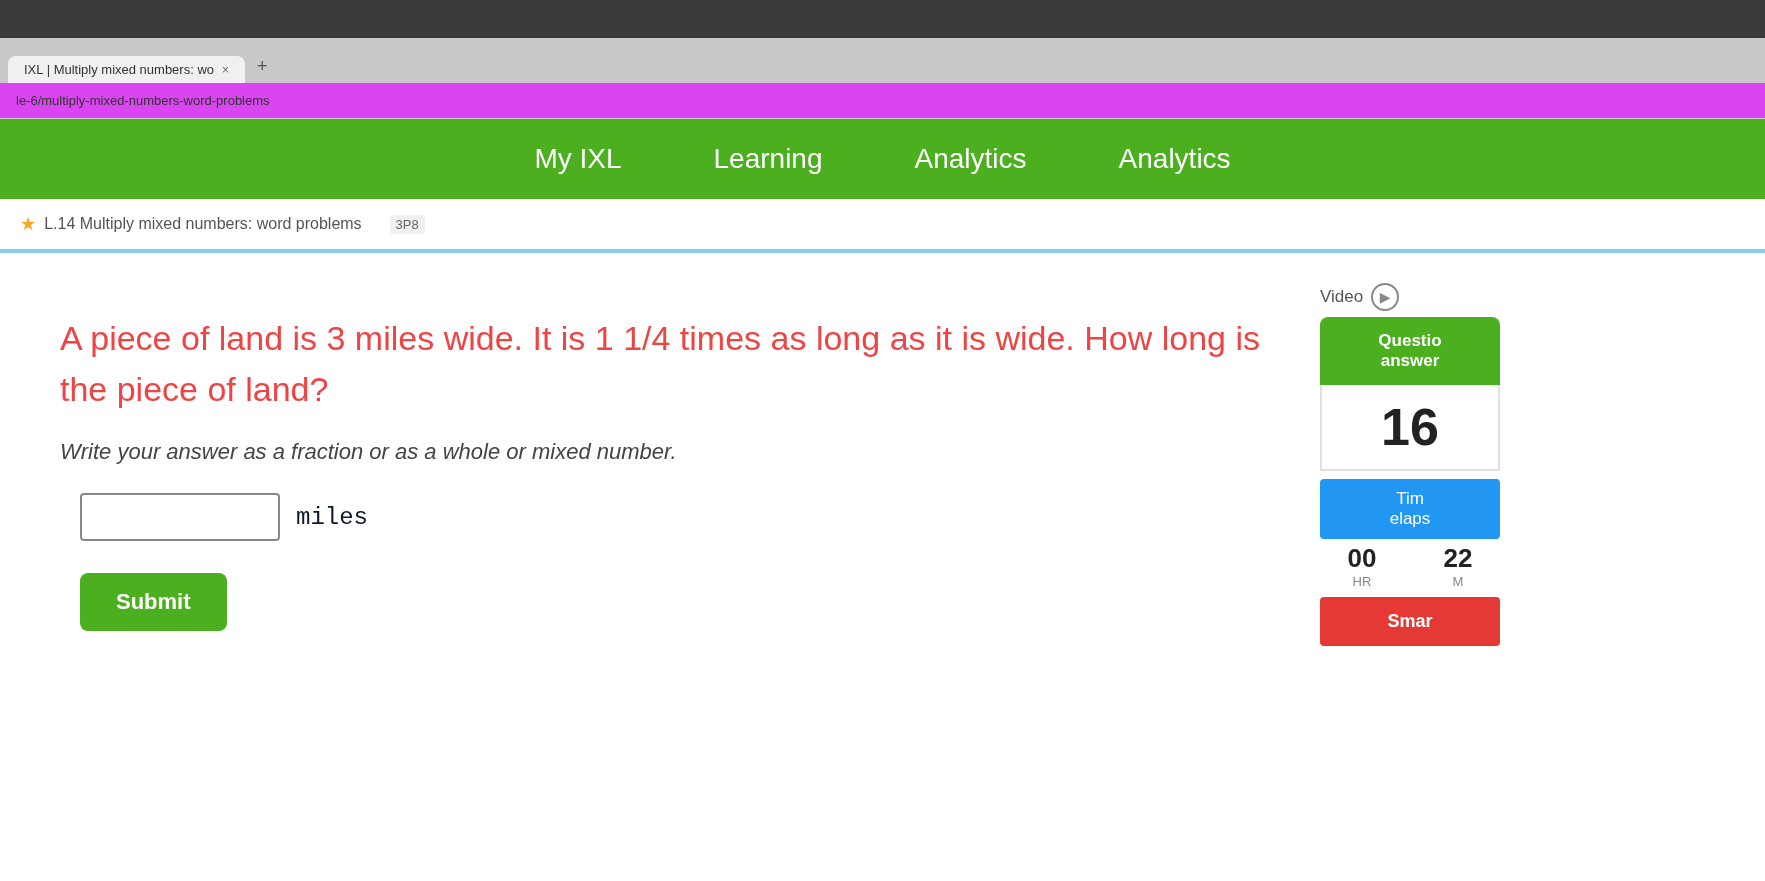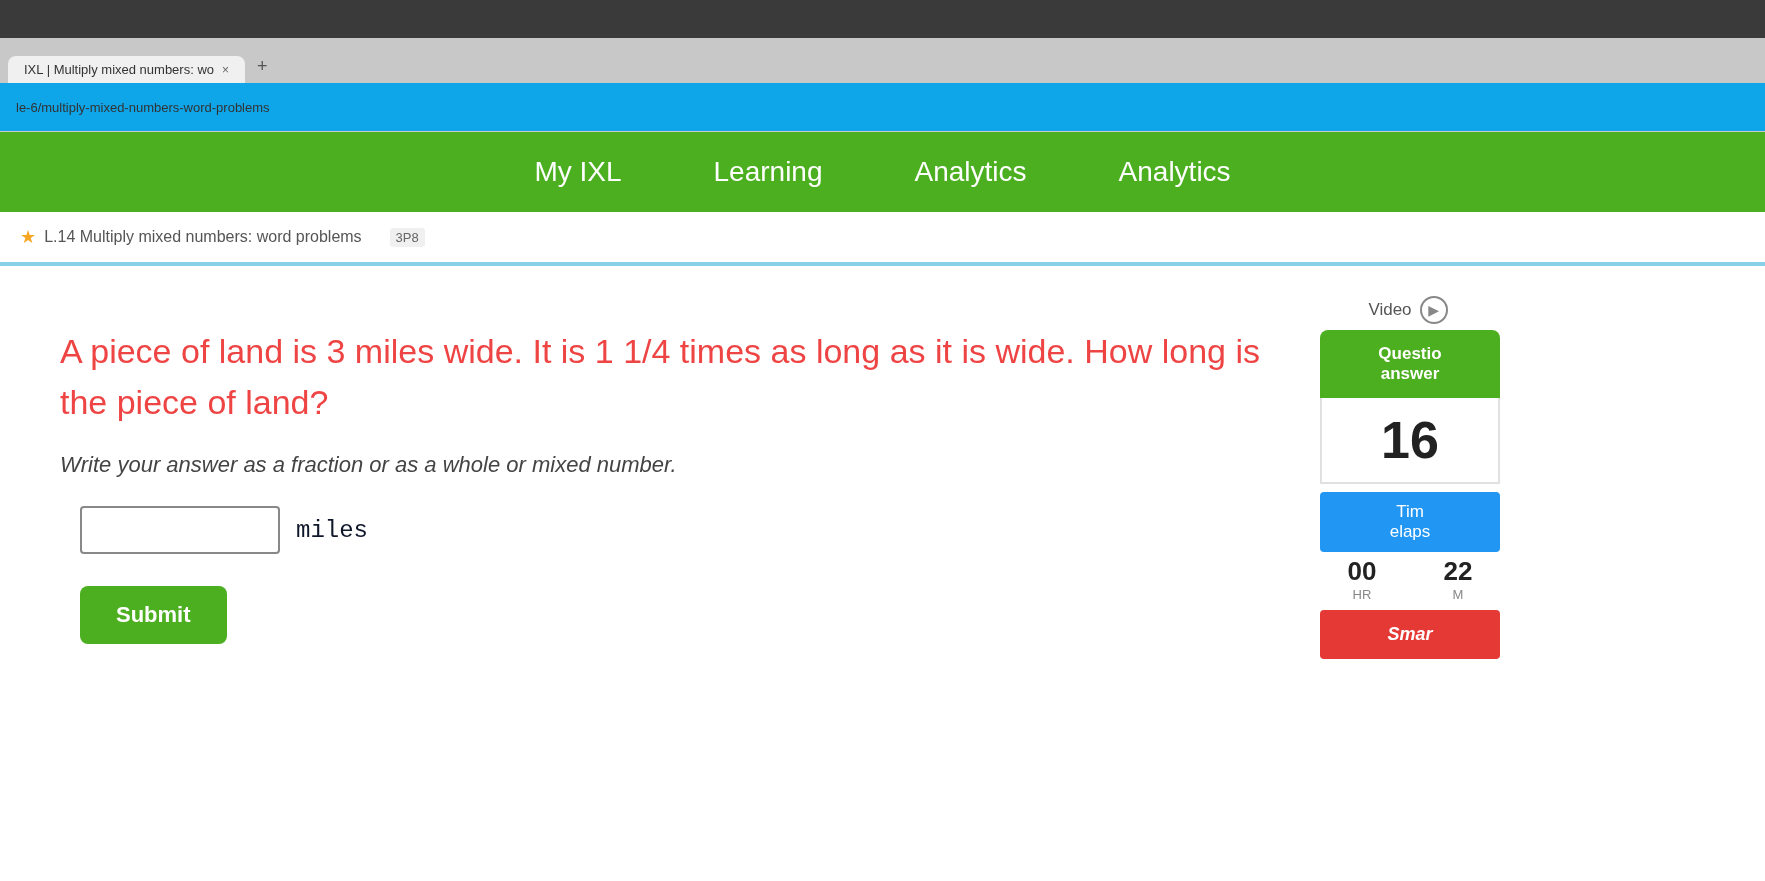--- a/index.html
+++ b/index.html
@@ -39,22 +39,22 @@
     }
     .tab-new {
       background: transparent;
       border: none;
       padding: 6px 12px;
       font-size: 18px;
       color: #555;
       cursor: pointer;
     }
     .address-bar {
-      background: #0ea5e9;
-      height: 49px;
+      background: #d946ef;
+      height: 36px;
       display: flex;
       align-items: center;
       padding: 16px 16px;
       font-size: 13px;
       color: #333;
       border-bottom: 1px solid #ccc;
     }
 
     
     .page-content {
@@ -193,21 +193,21 @@
       width: 180px;
       display: flex;
       flex-direction: column;
       gap: 0;
       padding-top: 10px;
     }
 
     .video-row {
       display: flex;
       align-items: center;
-      justify-content: center;
+      justify-content: flex-start;
       gap: 8px;
       font-size: 17px;
       color: #555;
       margin-bottom: 6px;
       padding-right: 4px;
     }
     .video-icon {
       width: 28px;
       height: 28px;
       border: 2px solid #888;
@@ -274,21 +274,20 @@
     .smart-score-btn {
       background: #e53935;
       color: white;
       text-align: center;
       padding: 14px 12px;
       font-size: 18px;
       font-weight: bold;
       margin-top: 8px;
       border-radius: 4px;
       cursor: pointer;
-      font-style: italic;
     }
   </style>
 </head>
 <body>
 
 <div class="browser-chrome">
 </div>
 
 <div class="tab-bar">
   <div class="tab">

